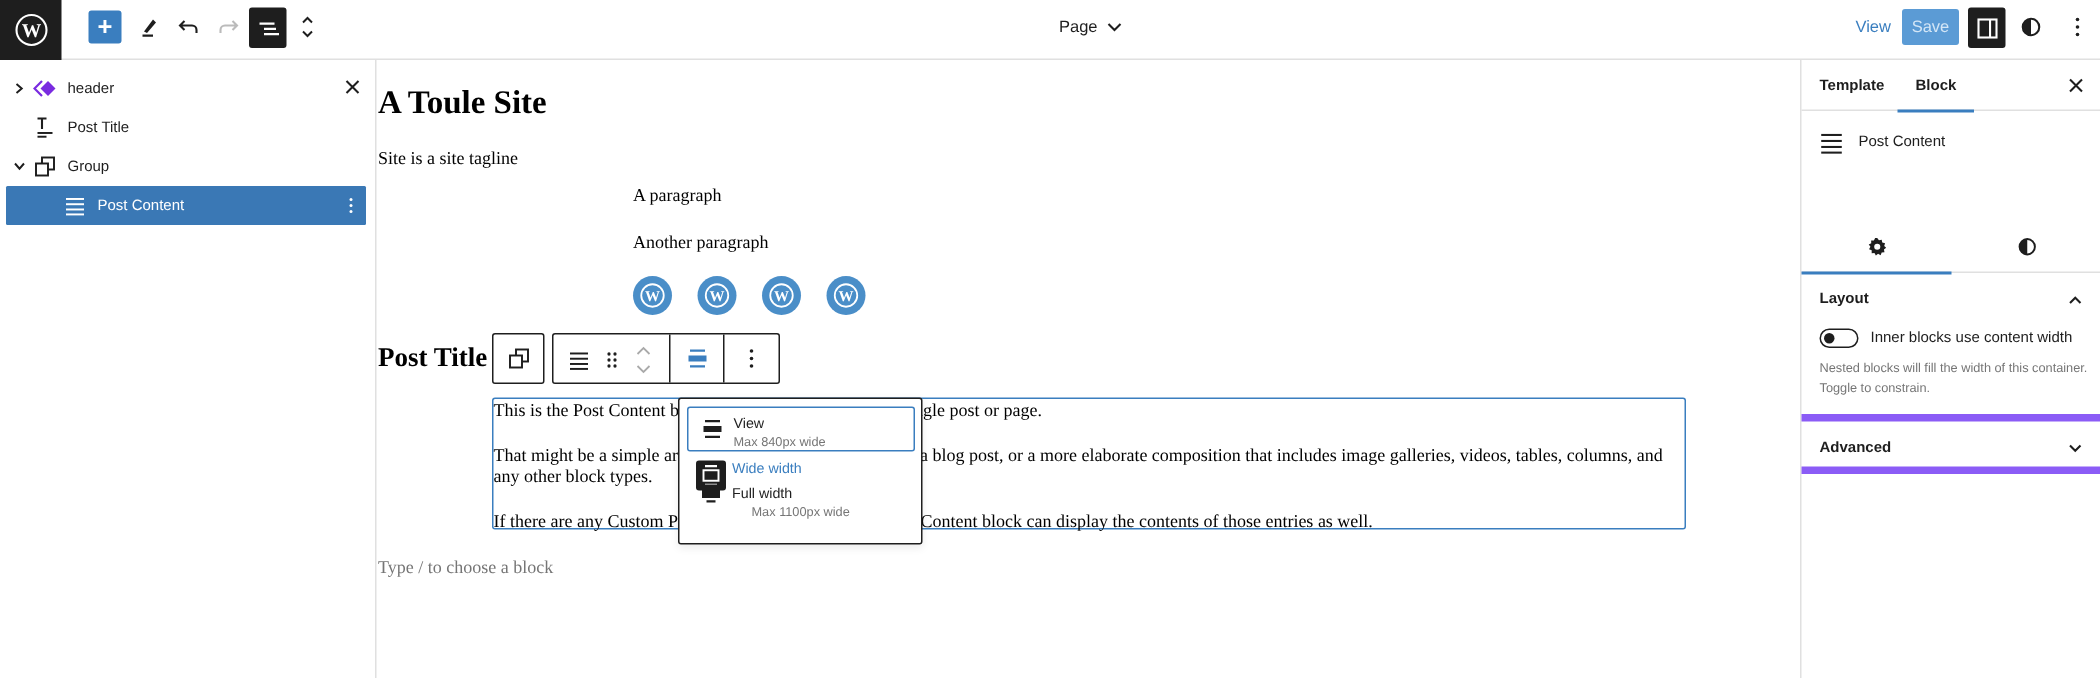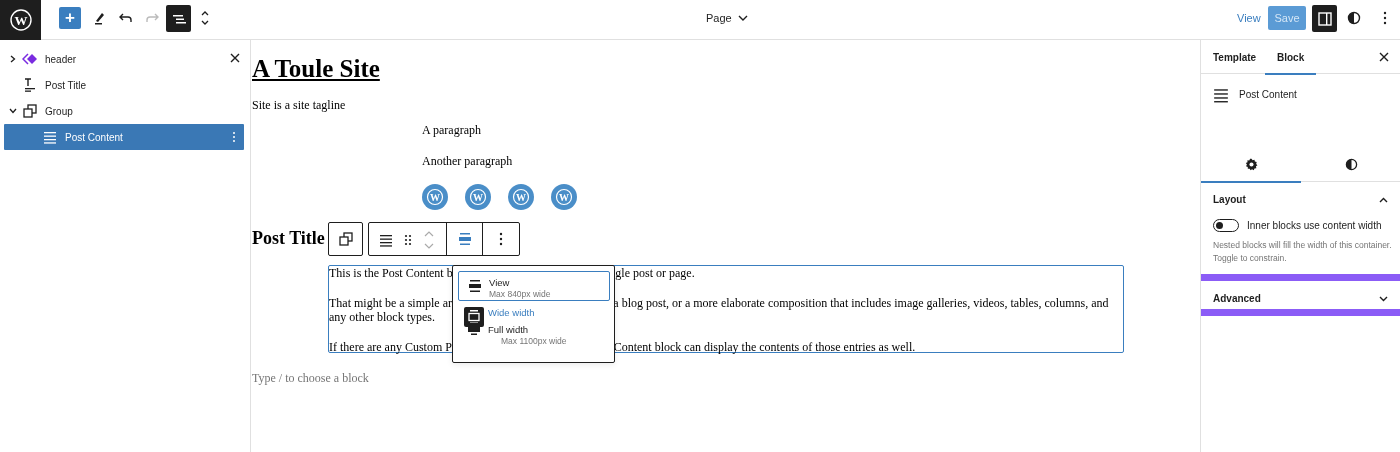--- a/index.html
+++ b/index.html
@@ -26,21 +26,21 @@
   .lv-items { padding-top: 6px; }
   .lv-item { position: relative; height: 26px; display: flex; align-items: center; font-size: 10px; color: #1e1e1e; }
   .lv-item.selected { background: #3a78b5; color: #fff; margin: 0 6px 0 4px; border-radius: 1px; }
   .lv-chevron { position: absolute; left: 8px; width: 10px; height: 10px; display: flex; align-items: center; justify-content: center; }
   .lv-icon { position: absolute; width: 16px; height: 16px; display: flex; align-items: center; justify-content: center; }
   .lv-label { position: absolute; }
   .lv-options { position: absolute; right: 7px; width: 6px; height: 14px; display: flex; align-items: center; justify-content: center; }
 
   
   .canvas { position: absolute; left: 252px; top: 40px; width: 948px; height: 412px; background: #fff; font-family: "Liberation Serif", serif; color: #000; }
-  .site-title { position: absolute; left: 0; top: 15px; font-size: 25px; font-weight: bold; text-decoration: underline; }
+  .site-title { position: absolute; left: 0; top: 15px; font-size: 22px; font-weight: bold; }
   .tagline { position: absolute; left: 0; top: 58px; font-size: 12px; }
   .para1 { position: absolute; left: 170px; top: 83px; font-size: 12px; }
   .para2 { position: absolute; left: 170px; top: 114px; font-size: 12px; }
   .social { position: absolute; left: 170px; top: 144px; display: flex; gap: 17px; }
   .social-icon { width: 26px; height: 26px; border-radius: 50%; background: #4a8ec8; display: flex; align-items: center; justify-content: center; }
   .post-title { position: absolute; left: 0; top: 188px; font-size: 18px; font-weight: bold; }
 
   .block-toolbar { position: absolute; top: 182px; height: 34px; border: 1px solid #1e1e1e; border-radius: 2px; background: #fff; display: flex; }
   .bt-parent { left: 76px; width: 35px; justify-content: center; align-items: center; }
   .bt-main { left: 116px; width: 152px; }
@@ -68,21 +68,21 @@
   .sb-tab { position: absolute; top: 0; height: 34px; display: flex; align-items: center; font-size: 10px; font-weight: bold; color: #1e1e1e; }
   .sb-tab.active::after { content: ""; position: absolute; left: -12px; right: -12px; bottom: -1px; height: 2px; background: #3a7ebf; }
   .sb-close { position: absolute; left: 176px; top: 10px; width: 14px; height: 14px; display: flex; align-items: center; justify-content: center; }
   .block-card { position: absolute; left: 0; top: 34px; width: 200px; height: 70px; }
   .bc-icon { position: absolute; left: 12px; top: 13px; width: 16px; height: 16px; }
   .bc-title { position: absolute; left: 38px; top: 15px; font-size: 10px; font-weight: bold; color: #1e1e1e; font-weight: normal; }
   .bc-desc { position: absolute; left: 38px; top: 32px; width: 155px; font-size: 10px; line-height: 14px; color: #1e1e1e; }
   .sb-subtabs { position: absolute; left: 0; top: 107px; width: 200px; height: 35px; border-bottom: 1px solid #e0e0e0; }
   .sb-subtab { position: absolute; top: 0; width: 100px; height: 35px; display: flex; align-items: center; justify-content: center; }
   .sb-subtab.active::after { content: ""; position: absolute; left: 0; right: 0; bottom: -1px; height: 2px; background: #3a7ebf; }
-  .panel { position: absolute; left: 0; width: 200px; border-bottom: 7px solid #8b5cf6; }
+  .panel { position: absolute; left: 0; width: 200px; border-bottom: 5px solid #8b5cf6; }
   .panel-head { position: absolute; left: 12px; font-size: 10px; font-weight: bold; color: #1e1e1e; }
   .panel-chev { position: absolute; left: 176px; width: 12px; height: 12px; display: flex; align-items: center; justify-content: center; }
   .toggle { position: absolute; left: 12px; width: 26px; height: 13px; border: 1px solid #1e1e1e; border-radius: 7px; }
   .toggle-knob { position: absolute; left: 2px; top: 2px; width: 7px; height: 7px; border-radius: 50%; background: #1e1e1e; }
   .toggle-label { position: absolute; left: 46px; font-size: 10px; color: #1e1e1e; }
   .panel-help { position: absolute; left: 12px; width: 180px; font-size: 8.5px; line-height: 13px; color: #757575; }
 </style>
 </head>
 <body>
 

